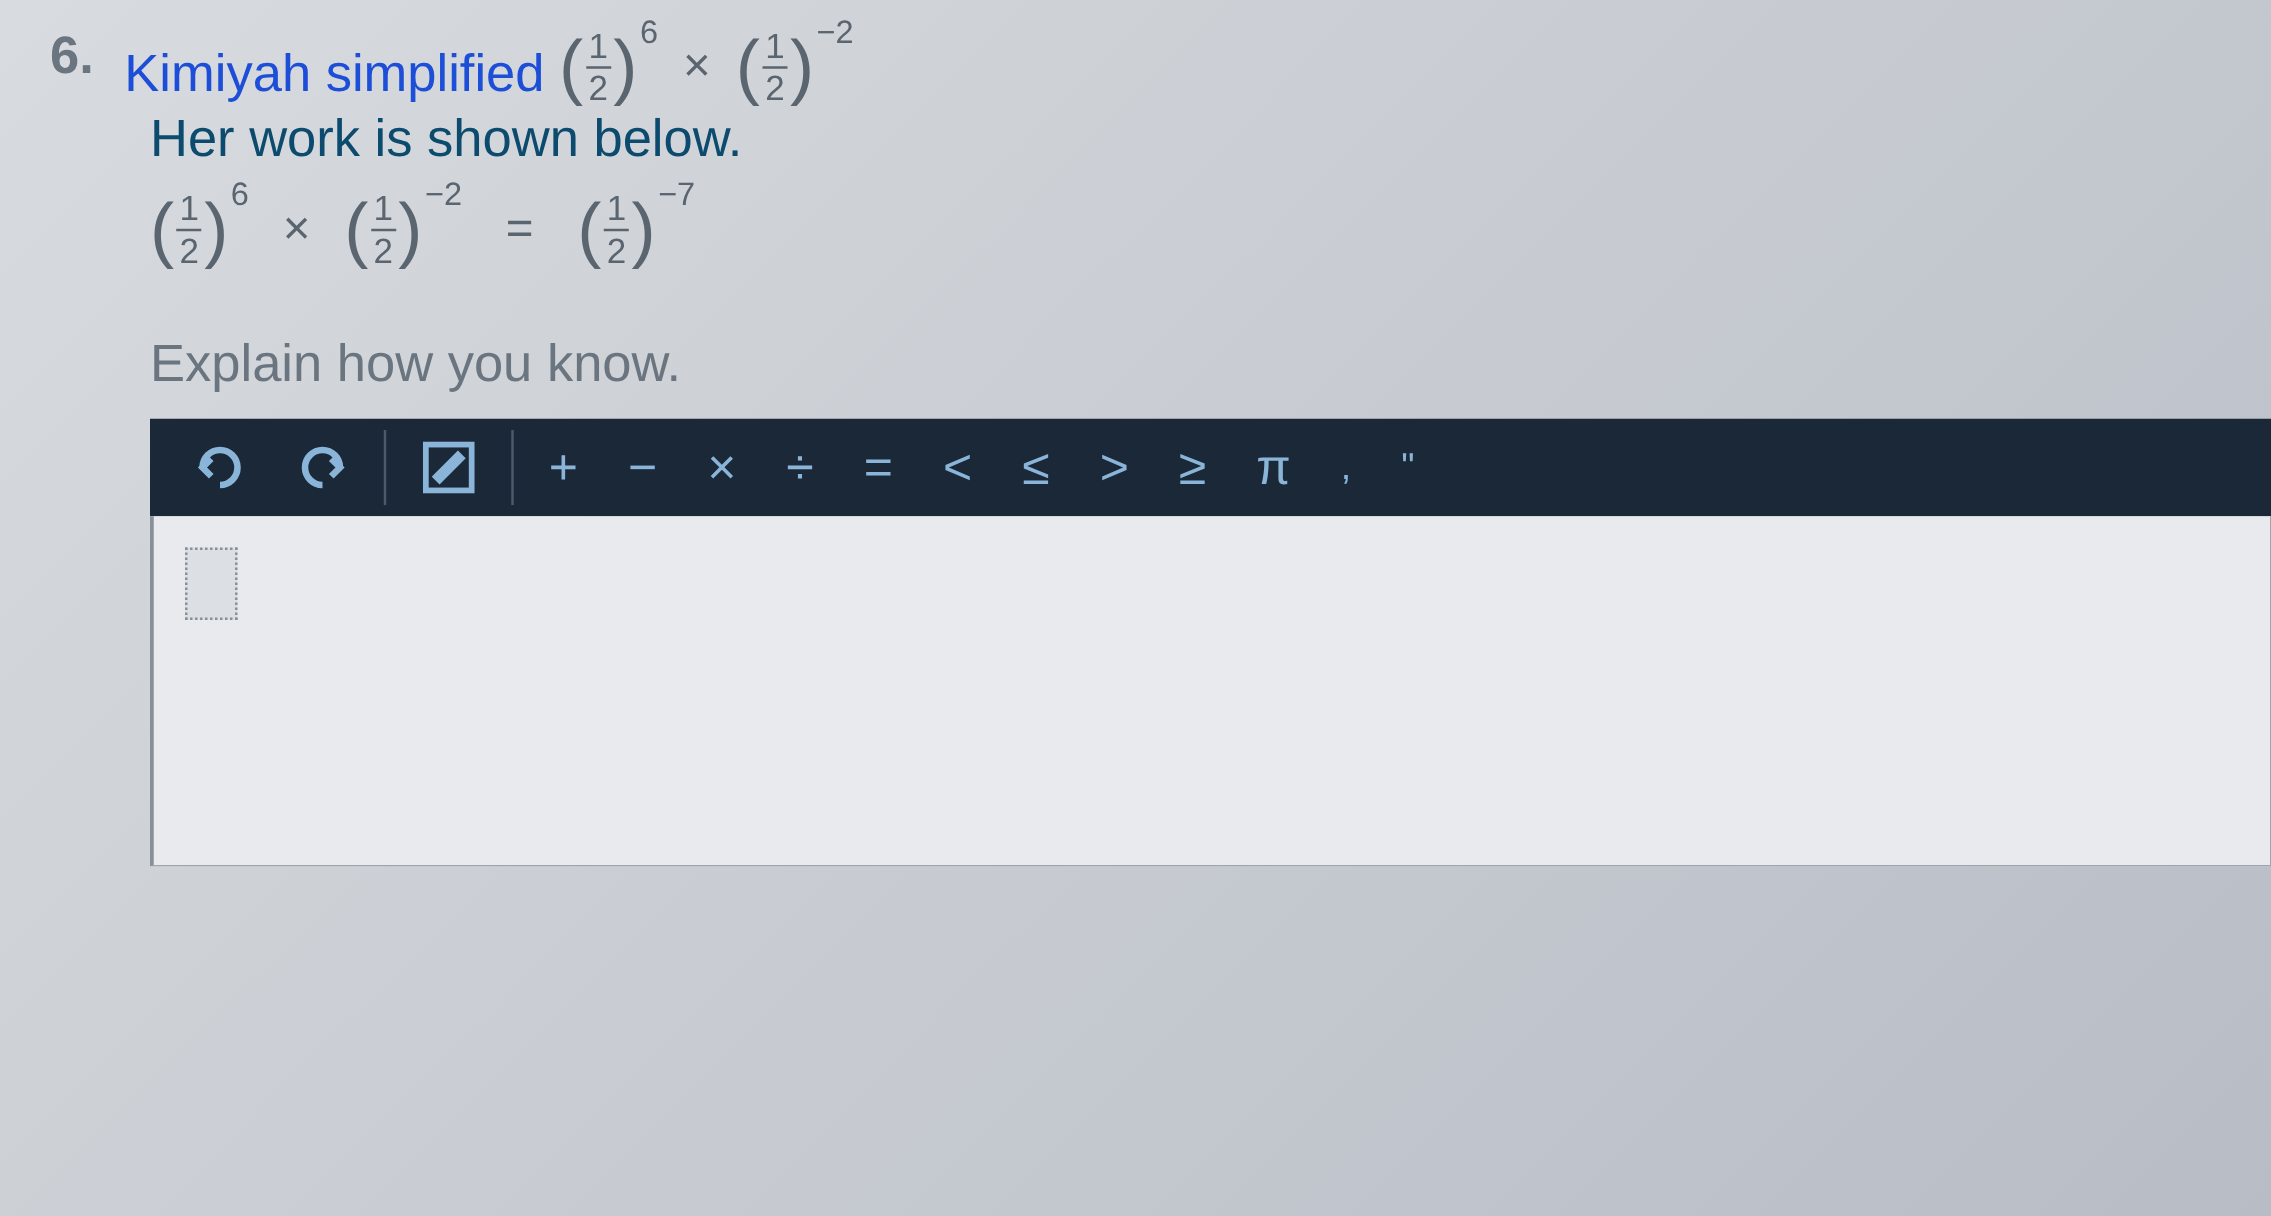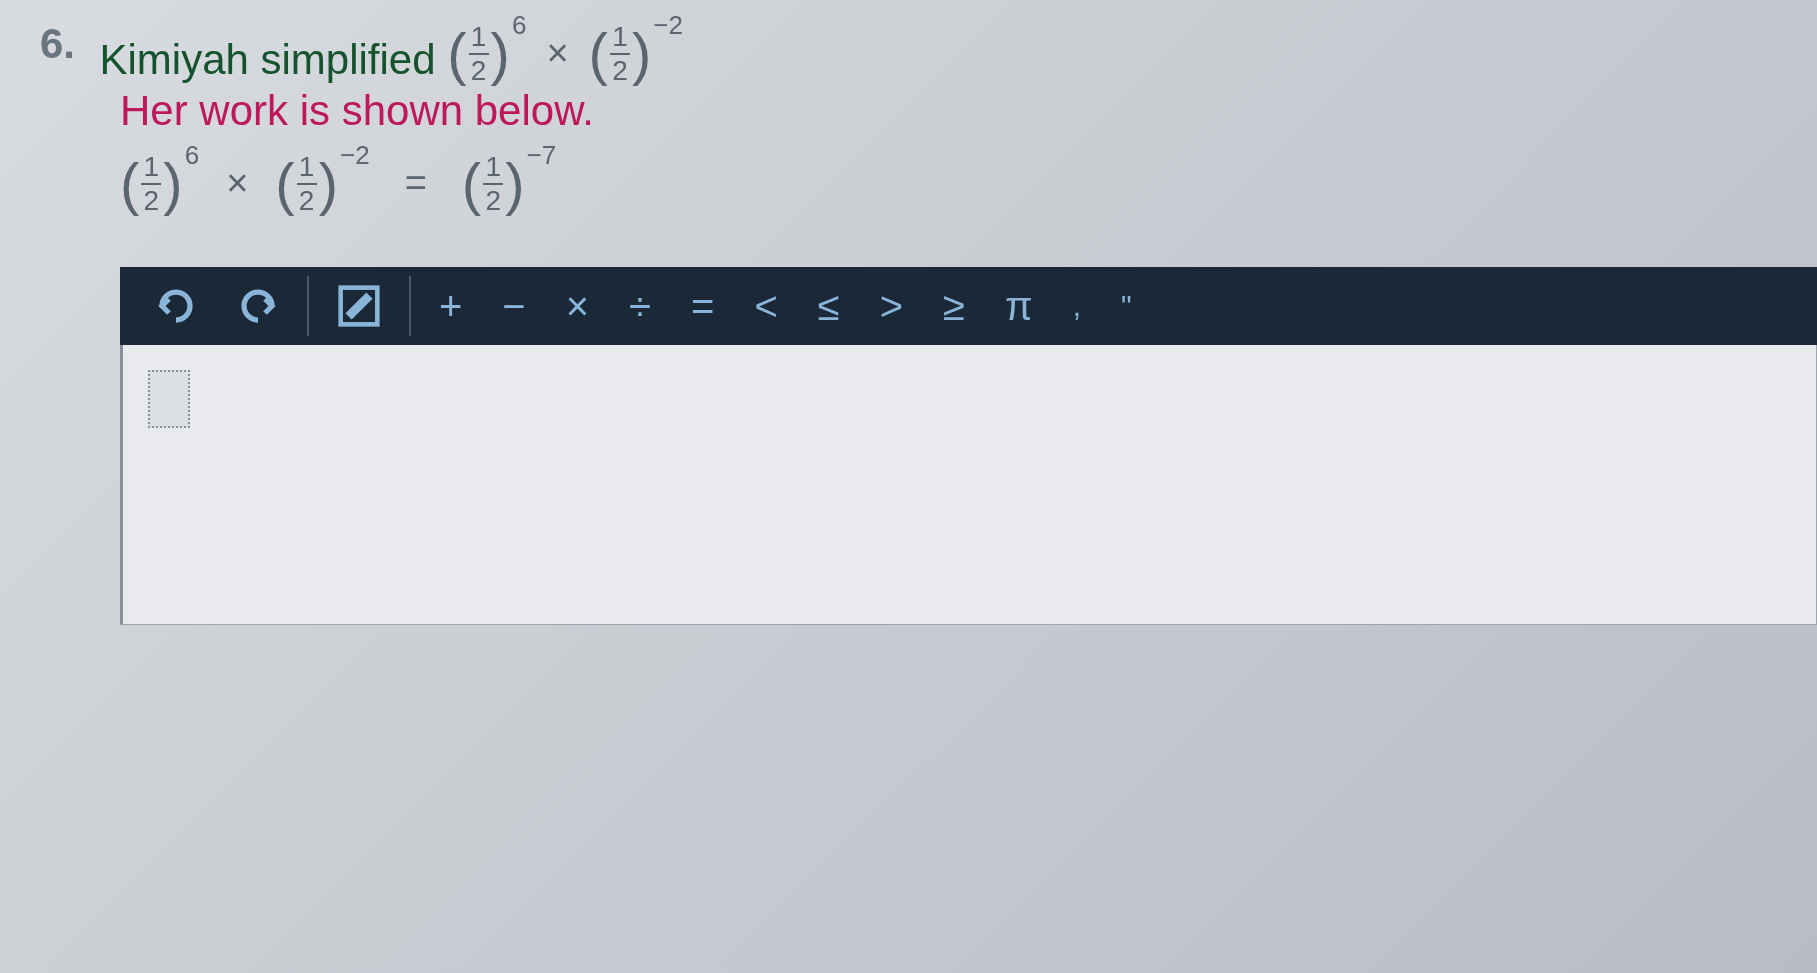--- a/index.html
+++ b/index.html
@@ -23,21 +23,21 @@
       vertical-align: top;
       margin-right: 20px;
     }
     .line1 {
       font-size: 42px;
       color: #6a7580;
       margin-bottom: 50px;
     }
     .line2 {
       font-size: 42px;
-      color: #be185d;
+      color: #0c4a6e;
       margin-bottom: 15px;
       margin-left: 80px;
     }
     .equation-line {
       font-size: 42px;
       color: #6a7580;
       margin-bottom: 50px;
       margin-left: 80px;
       display: flex;
       align-items: center;
@@ -99,21 +99,21 @@
       font-size: 38px;
       margin: 0 12px;
       color: #5a6570;
     }
     .equals {
       font-size: 38px;
       margin: 0 20px;
       color: #5a6570;
     }
     .inline-text {
-      color: #14532d;
+      color: #1d4ed8;
     }
     
     .editor-container {
       margin-left: 80px;
       margin-right: 0;
       width: calc(100% - 80px);
     }
     .toolbar {
       background: #1a2838;
       height: 78px;
@@ -225,20 +225,21 @@
       <span class="paren">(</span>
       <span class="fraction">
         <span class="num">1</span>
         <span class="den">2</span>
       </span>
       <span class="paren">)</span>
       <span class="exponent">−7</span>
     </span>
   </div>
 
+  <div class="line4">Explain how you know.</div>
 
   <div class="editor-container">
     <div class="toolbar">
       <div class="toolbar-btn icon-btn">
         <svg class="undo-icon" viewBox="0 0 24 20">
           <path d="M 4 10 A 8 8 0 1 1 12 18" stroke="#8ab5d8" stroke-width="3" fill="none"></path>
           <path d="M 8 6 L 4 10 L 8 14" stroke="#8ab5d8" stroke-width="3" fill="none"></path>
         </svg>
       </div>
       <div class="toolbar-btn icon-btn">

